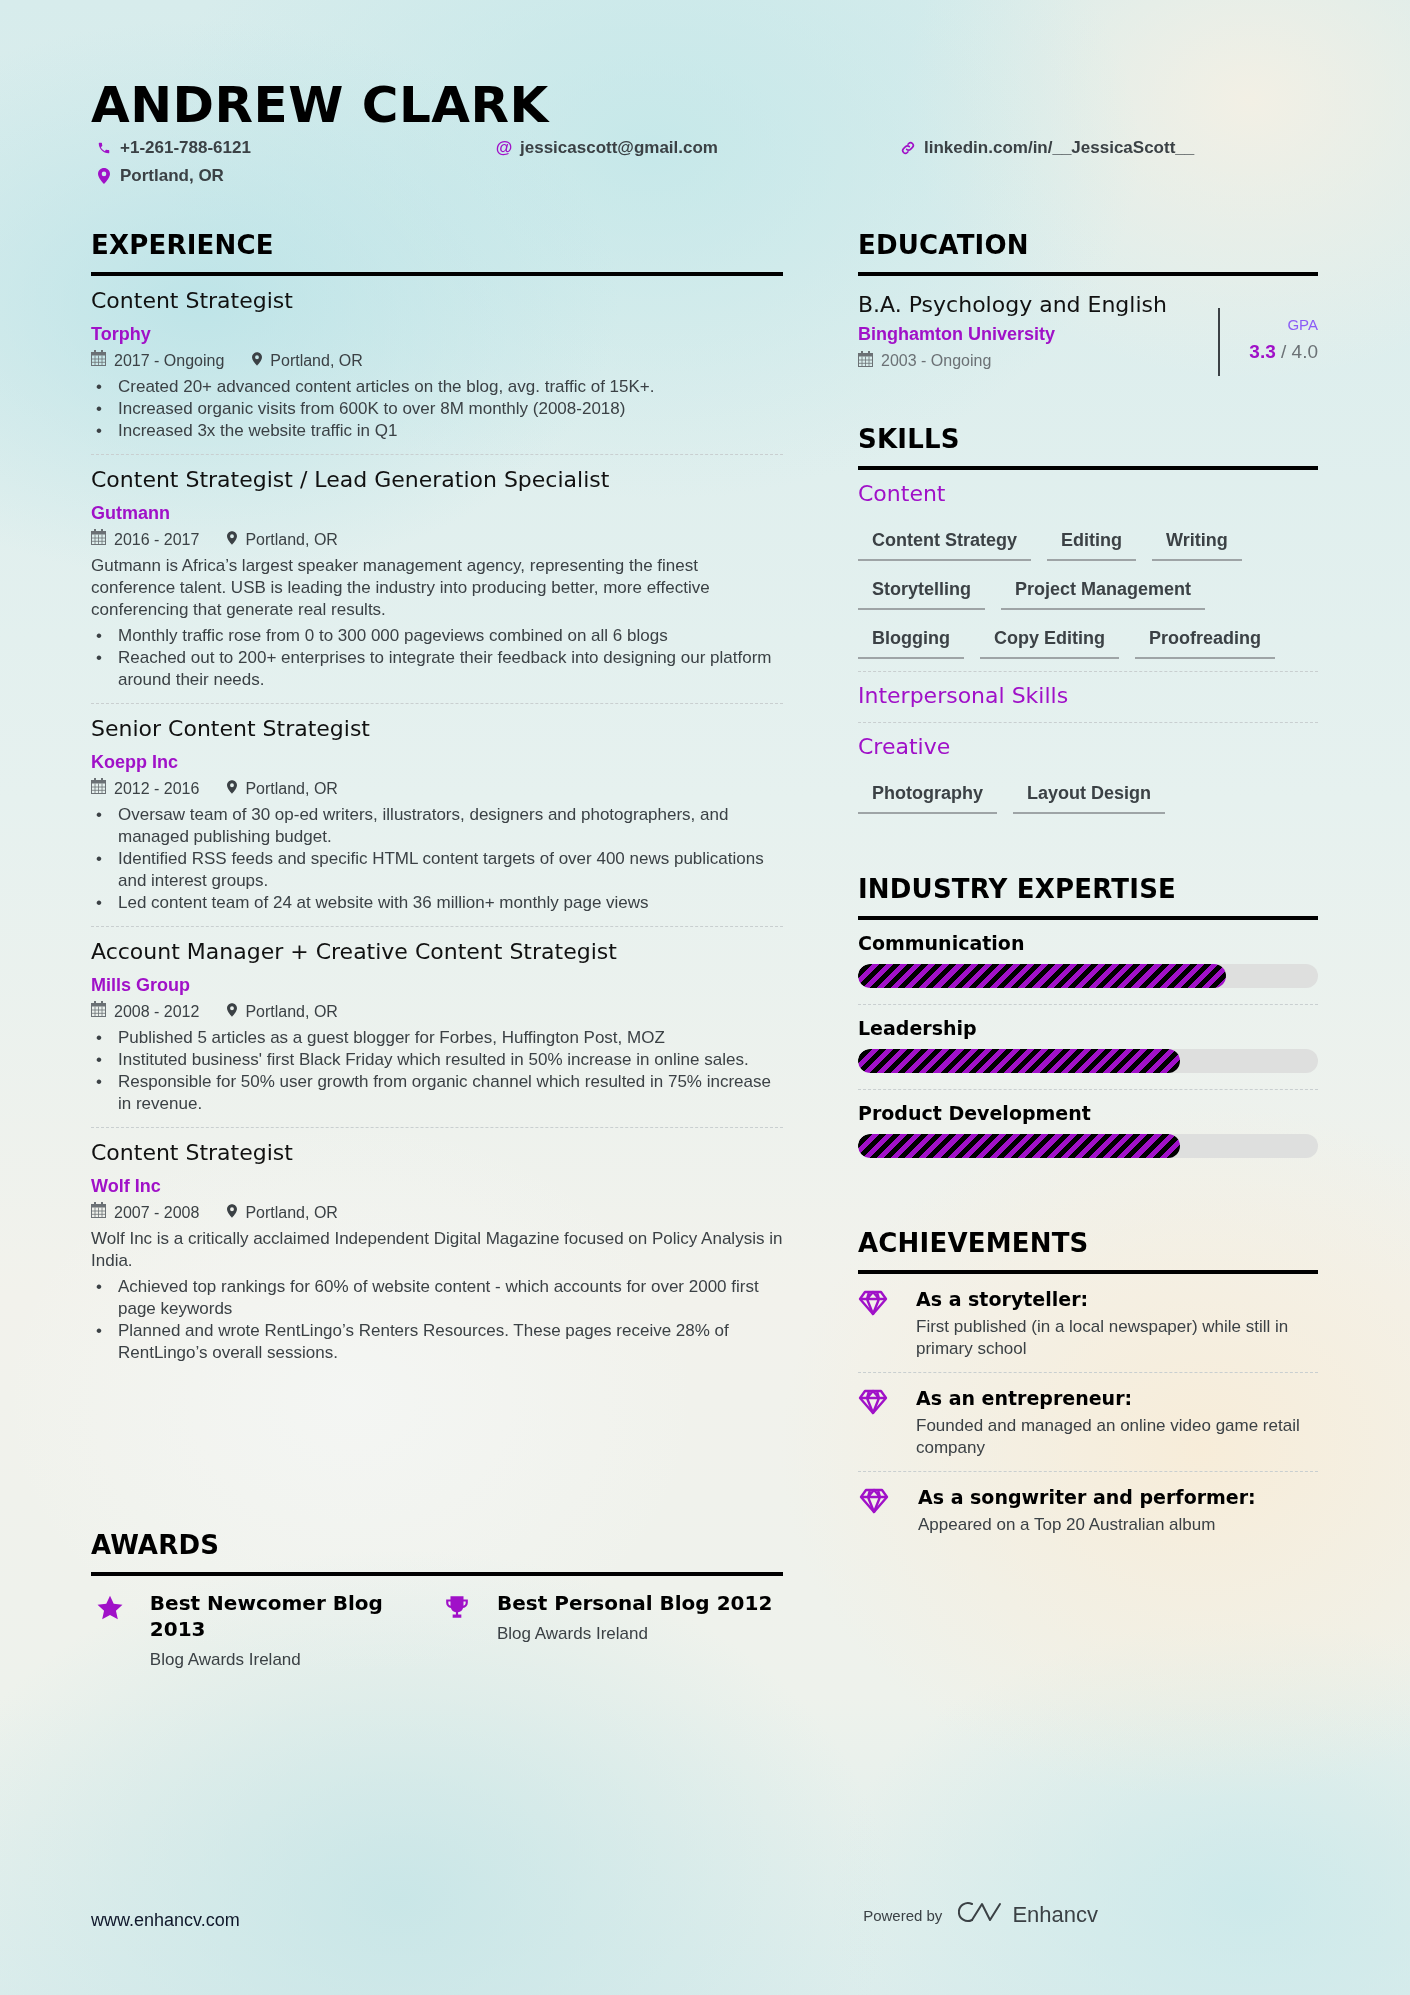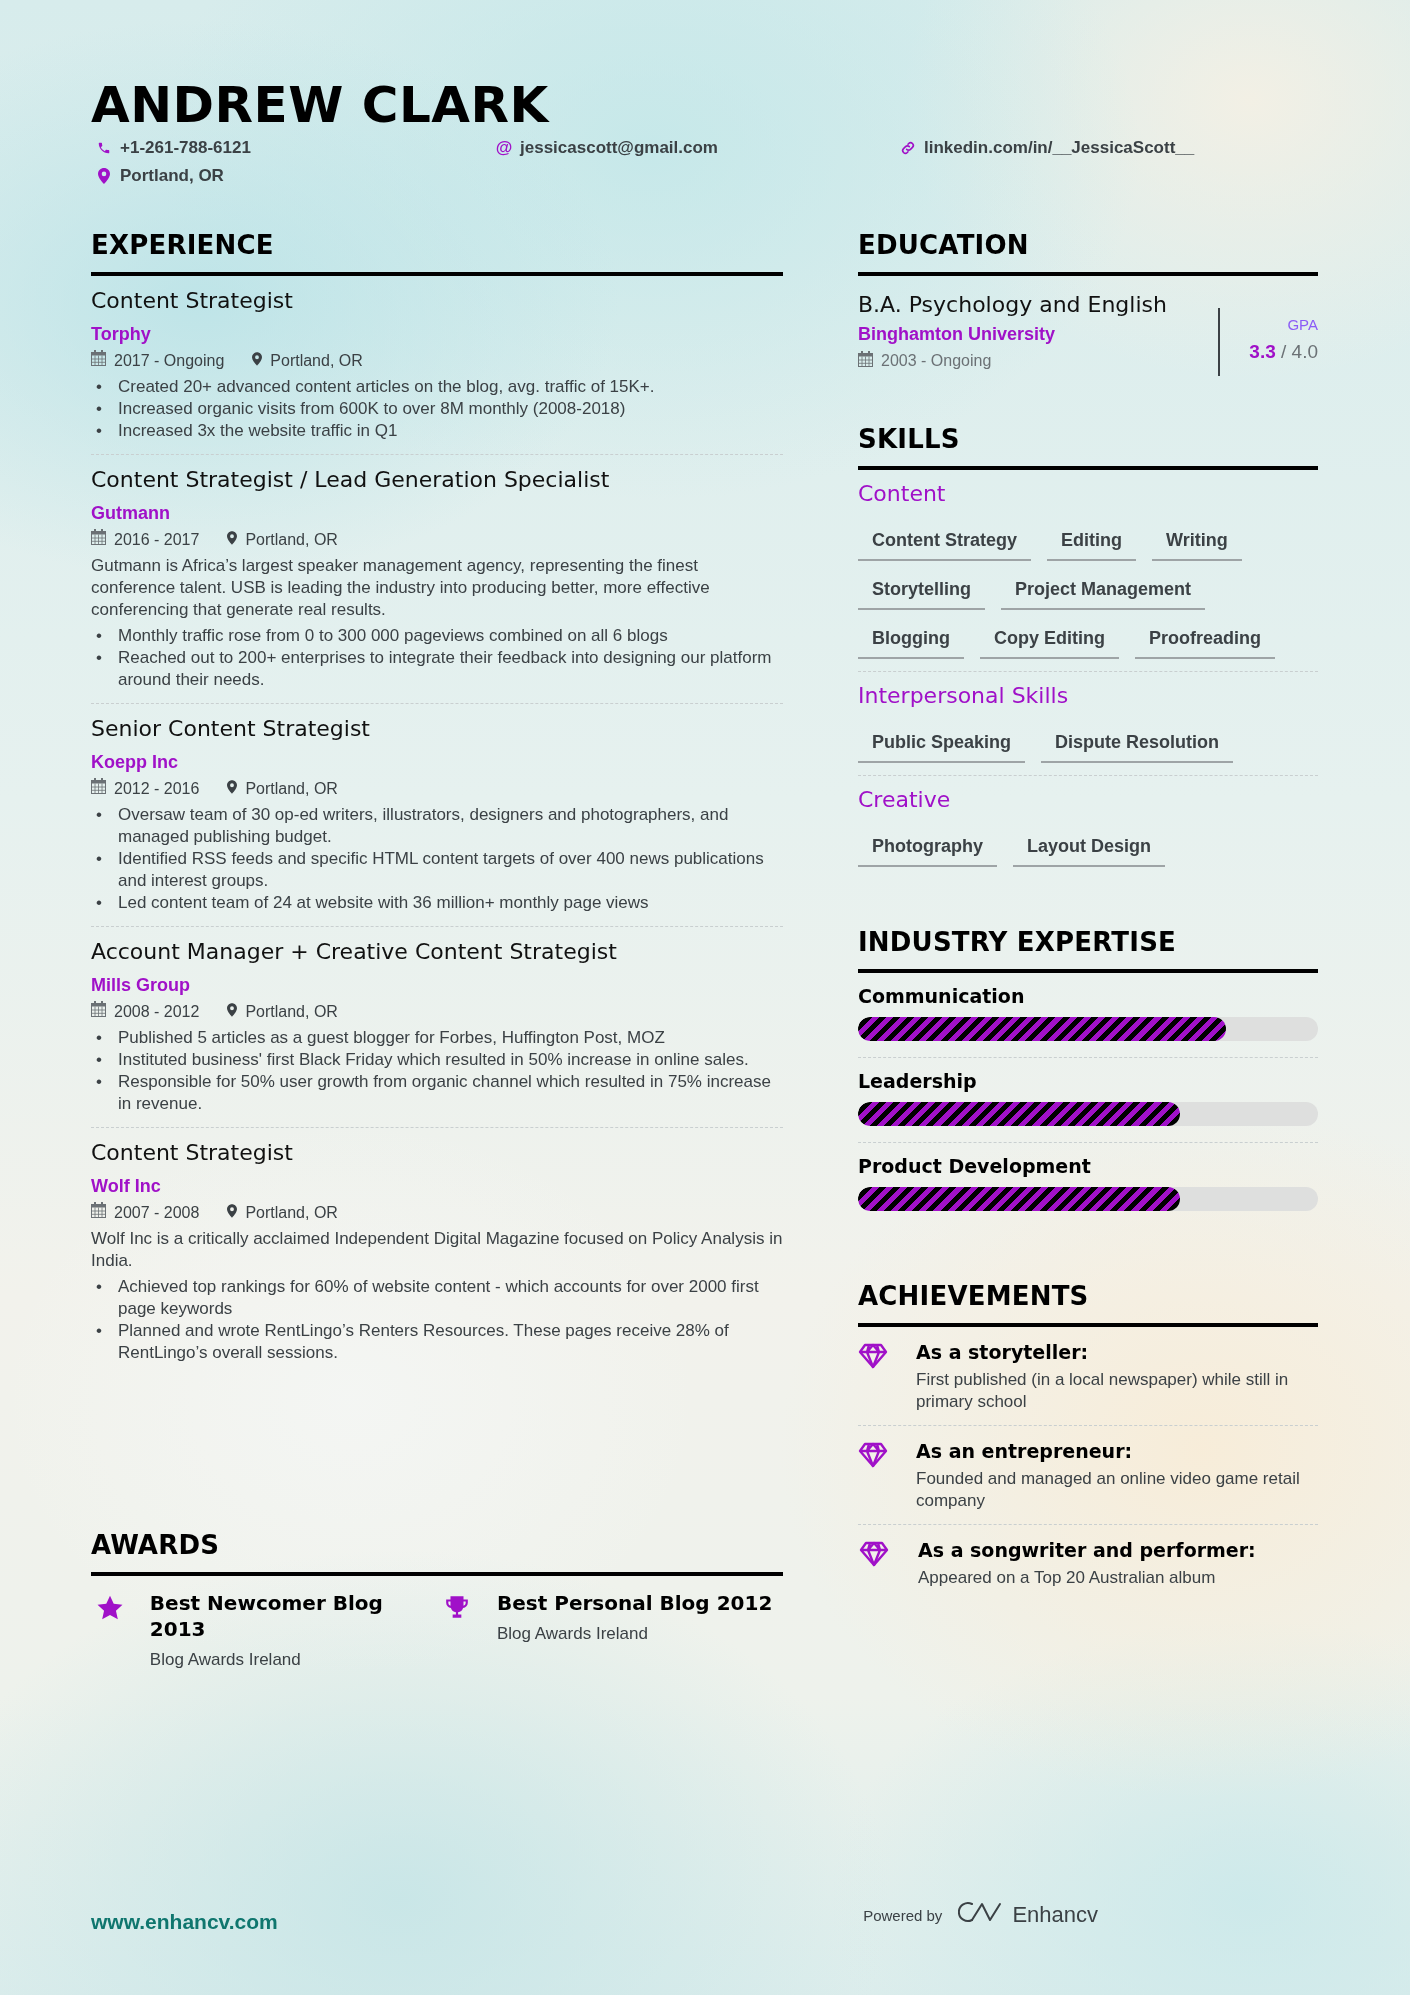--- a/index.html
+++ b/index.html
@@ -89,21 +89,21 @@
 
     
     .achievements { margin-top: 54px; }
     .ach { display: flex; gap: 28px; padding: 14px 0 12px; border-bottom: 1px dashed #c9cfd0; }
     .ach:last-child { border-bottom: none; }
     .ach .ic { width: 32px; display: flex; justify-content: center; padding-top: 2px; }
     .ach-title { font-family: "DejaVu Sans", sans-serif; font-weight: bold; font-size: 19px; color: #000; }
     .ach-desc { font-size: 17px; color: #3b4145; line-height: 22px; margin-top: 6px; }
 
     
-    .footer-left { position: absolute; left: 91px; top: 1910px; font-size: 21px; color: #0f766e; font-weight: bold; }
+    .footer-left { position: absolute; left: 91px; top: 1910px; font-size: 18px; color: #0f172a; }
     .footer-right { position: absolute; right: 100px; top: 1900px; display: flex; align-items: center; gap: 16px; }
     .powered { font-size: 15px; color: #3b4145; }
     .brand { display: flex; align-items: center; gap: 8px; font-size: 22px; color: #3b4145; }
   </style>
 </head>
 <body>
 
 <div class="page">
 
   <h1 class="name">ANDREW CLARK</h1>
@@ -351,24 +351,20 @@
           <span class="tag">Storytelling</span>
           <span class="tag">Project Management</span>
           <span class="tag">Blogging</span>
           <span class="tag">Copy Editing</span>
           <span class="tag">Proofreading</span>
         </div>
       </div>
 
       <div class="skill-group">
         <div class="skill-cat">Interpersonal Skills</div>
-        <div class="tags">
-          <span class="tag">Public Speaking</span>
-          <span class="tag">Dispute Resolution</span>
-        </div>
       </div>
 
       <div class="skill-group">
         <div class="skill-cat">Creative</div>
         <div class="tags">
           <span class="tag">Photography</span>
           <span class="tag">Layout Design</span>
         </div>
       </div>
     </div>

